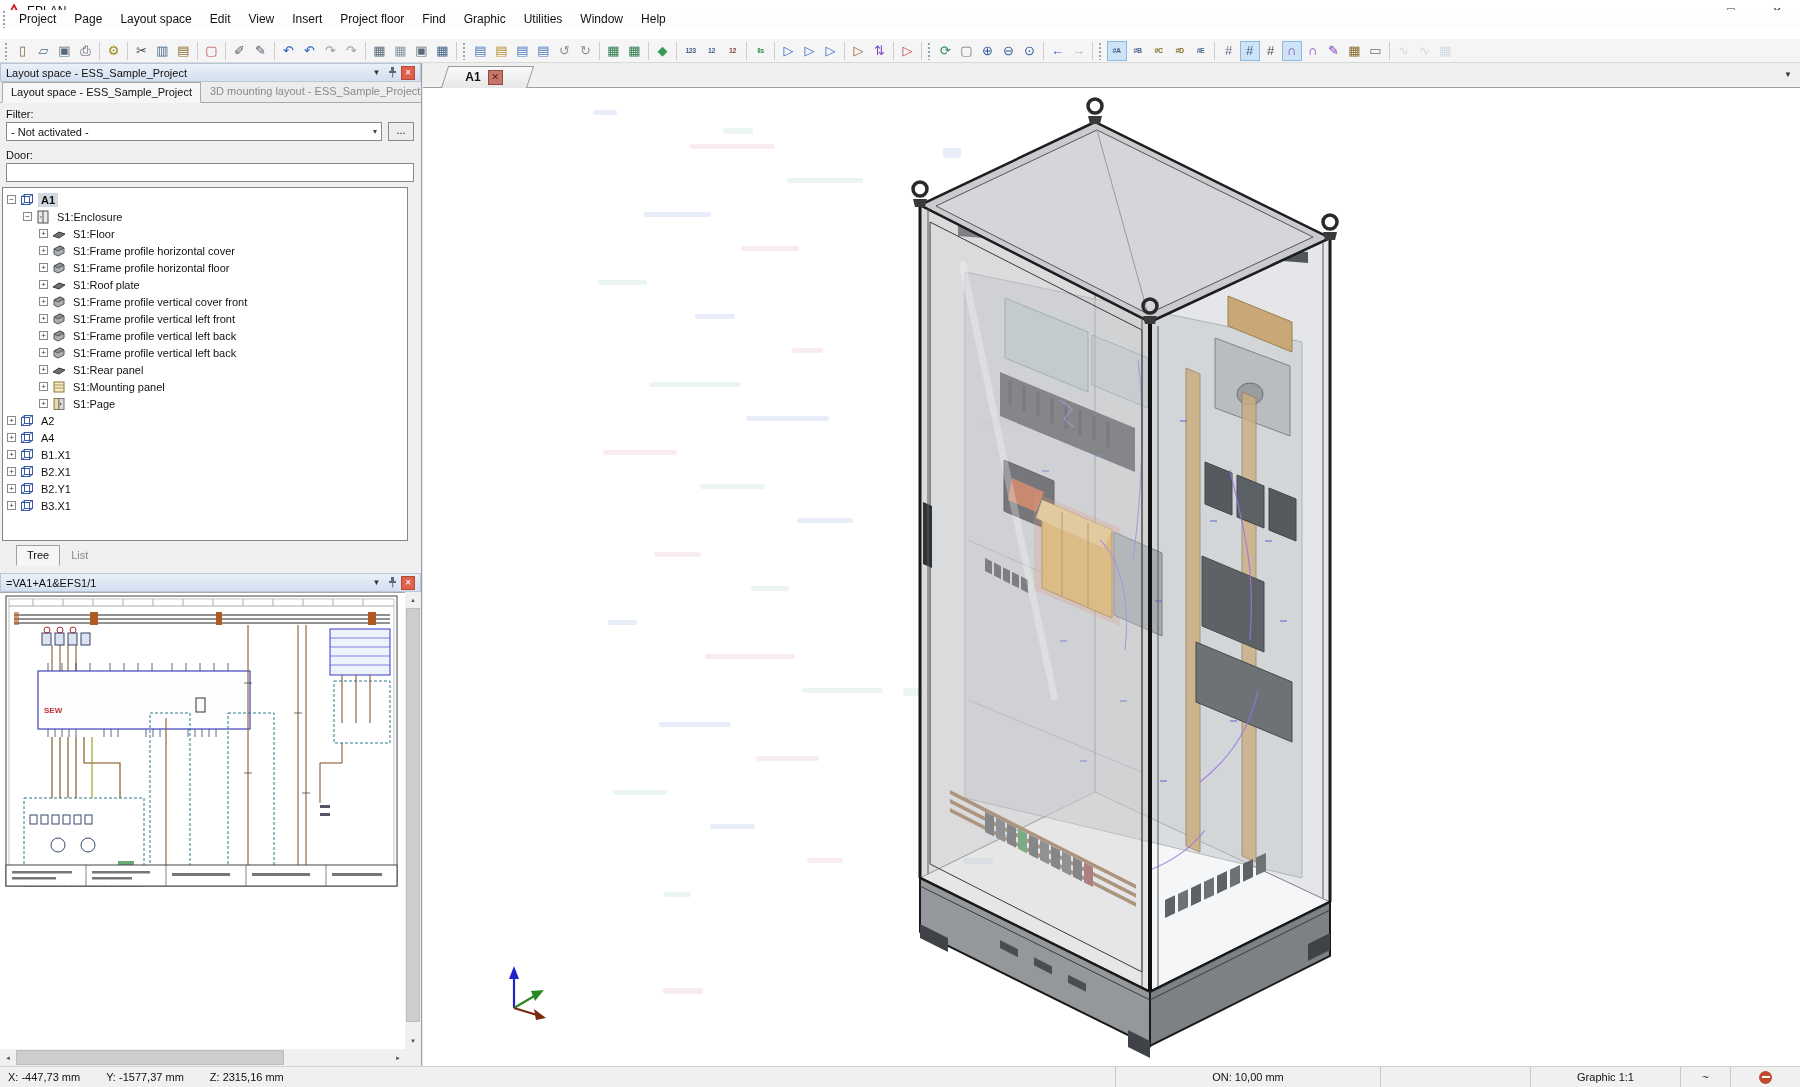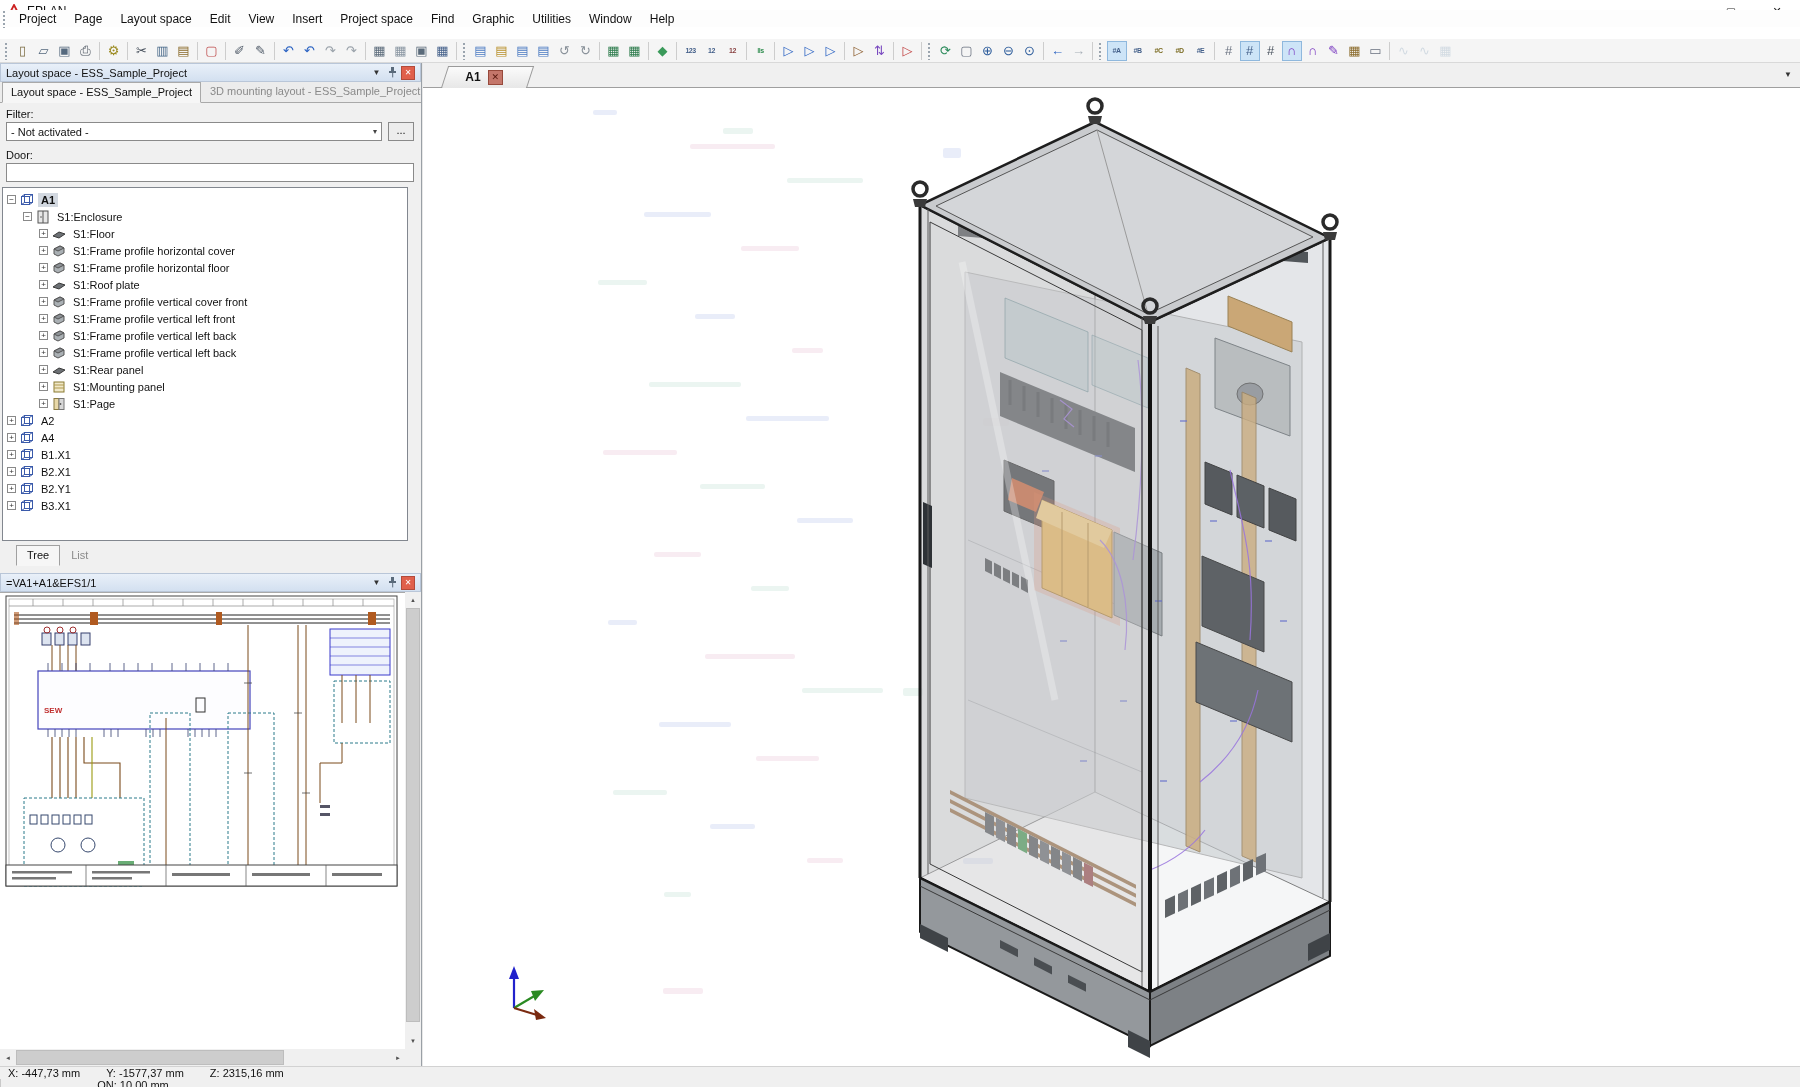--- a/index.html
+++ b/index.html
@@ -71,21 +71,21 @@
   .doc-tab .tab-bg { position:absolute; inset:0; background:linear-gradient(#fbfbfb,#e7e7e7); border:1px solid #9a9a9a; border-bottom:none; transform:skewX(-18deg); transform-origin:bottom left; }
   .doc-tab .tab-inner { position:absolute; inset:0; display:flex; align-items:center; justify-content:center; gap:7px; }
   .doc-tab .tab-label { font-size:12px; font-weight:bold; }
   .tab-close { width:15px; height:15px; background:#c4766a; border:1px solid #97493b; color:#58180e; font-size:9px; line-height:12px; text-align:center; }
   .tabbar-arrow { position:absolute; right:8px; top:7px; font-size:8px; color:#333; }
   .canvas { position:absolute; top:25px; left:0; right:0; bottom:0; background:#fff; overflow:hidden; }
   .ghost { position:absolute; border-radius:2px; }
   #scene { position:absolute; left:0; top:0; }
 
   
-  .status { position:absolute; bottom:0; left:0; right:0; height:21px; background:#f0f0f0; border-top:1px solid #d2d2d2; display:flex; align-items:stretch; font-size:11px;flex-direction:column; }
+  .status { position:absolute; bottom:0; left:0; right:0; height:21px; background:#f0f0f0; border-top:1px solid #d2d2d2; display:flex; align-items:stretch; font-size:11px; }
   .st-cell { display:flex; align-items:center; justify-content:center; border-left:1px solid #c9c9c9; }
   .st-left { width:1115px; border-left:none; justify-content:flex-start; padding-left:8px; gap:26px; display:flex; align-items:center; }
   .no-edit { width:13px; height:13px; border-radius:50%; background:#bf4a2e; position:relative; }
   .no-edit::after { content:""; position:absolute; left:2.5px; top:5.5px; width:8px; height:2px; background:#fff; }
 </style>
 </head>
 <body>
 
 <div class="app">
 
@@ -105,21 +105,21 @@
   </div>
 
   <div class="menubar">
     <span class="tbgrip"></span>
   <span class="menu-item">Project</span>
       <span class="menu-item">Page</span>
       <span class="menu-item">Layout space</span>
       <span class="menu-item">Edit</span>
       <span class="menu-item">View</span>
       <span class="menu-item">Insert</span>
-      <span class="menu-item">Project space</span>
+      <span class="menu-item">Project floor</span>
       <span class="menu-item">Find</span>
       <span class="menu-item">Graphic</span>
       <span class="menu-item">Utilities</span>
       <span class="menu-item">Window</span>
       <span class="menu-item">Help</span>
     </div>
 
   <div class="toolbar">
       <span class="tbgrip"></span>
       <span class="tbi">

